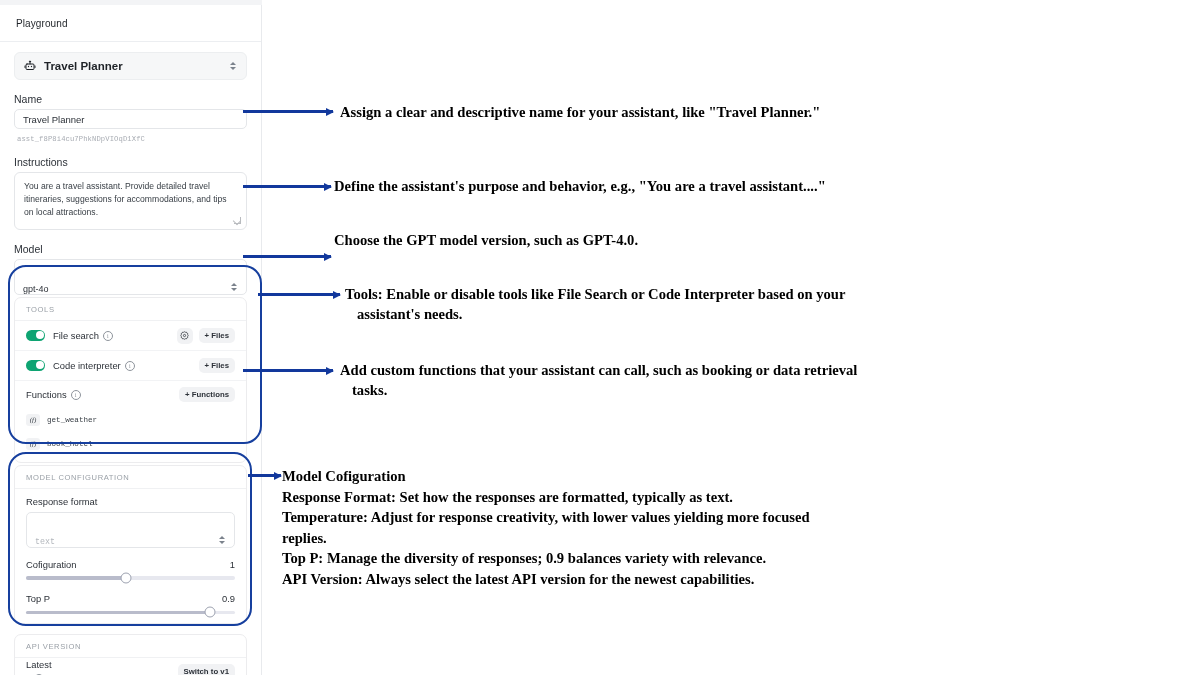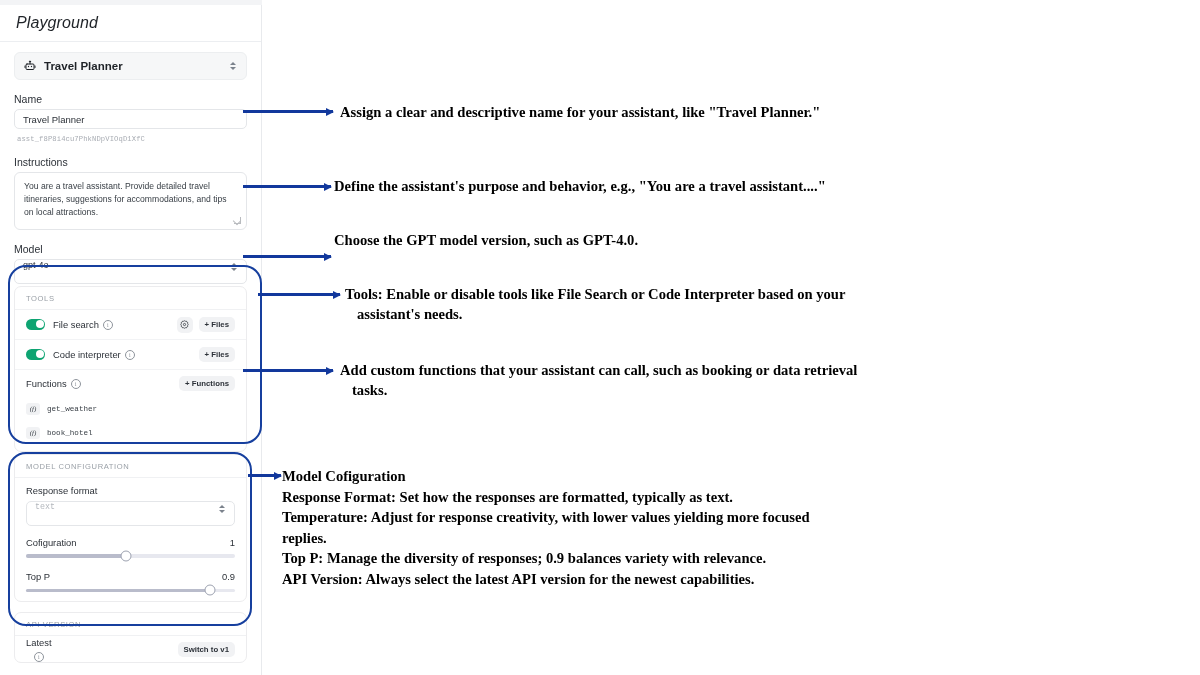--- a/index.html
+++ b/index.html
@@ -12,21 +12,21 @@
   }
   
   .top-strip{position:absolute;left:0;top:0;width:262px;height:5px;background:#f3f4f6;border-bottom:1px solid #eceef1;}
   
   .sidebar{
     position:absolute;left:0;top:5px;width:262px;height:670px;
     background:#ffffff;border-right:1px solid #e8eaed;
     box-sizing:border-box;
   }
   .sb-header{height:37px;display:flex;align-items:center;padding:0 16px;border-bottom:1px solid #eceef1;box-sizing:border-box;}
-  .sb-header .ttl{font-size:16px;color:#1f2328;letter-spacing:.1px;font-style:italic;}
+  .sb-header .ttl{font-size:10px;color:#1f2328;letter-spacing:.1px;}
   .sb-body{padding:10px 14px 0 14px;}
 
   
   .assistant-select{
     height:28px;background:#f6f7f8;border:1px solid #eceef0;border-radius:6px;
     display:flex;align-items:center;padding:0 9px;box-sizing:border-box;gap:8px;
   }
   .assistant-select .nm{font-size:11.5px;color:#1f2328;font-weight:600;flex:1;}
   .chev{width:9px;height:14px;flex:0 0 9px;display:flex;flex-direction:column;align-items:center;justify-content:center;gap:2px;}
   .chev i{display:block;width:0;height:0;border-left:3.2px solid transparent;border-right:3.2px solid transparent;}
@@ -46,22 +46,22 @@
     padding:7px 9px 4px 9px;box-sizing:border-box;height:58px;position:relative;
   }
   .textarea-box p{margin:0;font-size:8.6px;line-height:13px;color:#3a4047;}
   .resize{position:absolute;right:5px;bottom:4px;width:8px;height:8px;opacity:.42;}
   .resize:before,.resize:after{content:"";position:absolute;background:#5a6068;}
   .resize:before{right:0;top:0;width:1px;height:7px;}
   .resize:after{right:0;top:6px;width:7px;height:1px;}
   .resize-arrow{position:absolute;right:1px;top:1px;width:5px;height:5px;border-left:1px solid #5a6068;border-bottom:1px solid #5a6068;transform:rotate(-45deg);}
 
   .select-box{
-    height:25px;border:1px solid #e4e6e9;border-radius:5px;background:#fff;
-    display:flex;align-items:flex-start;padding:0 8px;box-sizing:border-box;
+    height:36px;border:1px solid #e4e6e9;border-radius:5px;background:#fff;
+    display:flex;align-items:flex-end;padding:0 8px;box-sizing:border-box;
     font-size:9px;color:#2c3138;
   }
   .select-box .v{flex:1;}
   .select-box.muted .v{color:#b3b7bd;font-family:"Liberation Mono",monospace;font-size:8.4px;}
 
   
   .card{border:1px solid #ececee;border-radius:7px;background:#fff;margin-top:2px;}
   .card-ttl{font-size:7.6px;letter-spacing:.6px;color:#9aa0a7;padding:7px 11px 6px 11px;border-bottom:1px solid #f0f1f3;}
   .row{display:flex;align-items:center;padding:0 11px;height:29px;border-bottom:1px solid #f2f3f5;}
   .row:last-child{border-bottom:none;}

